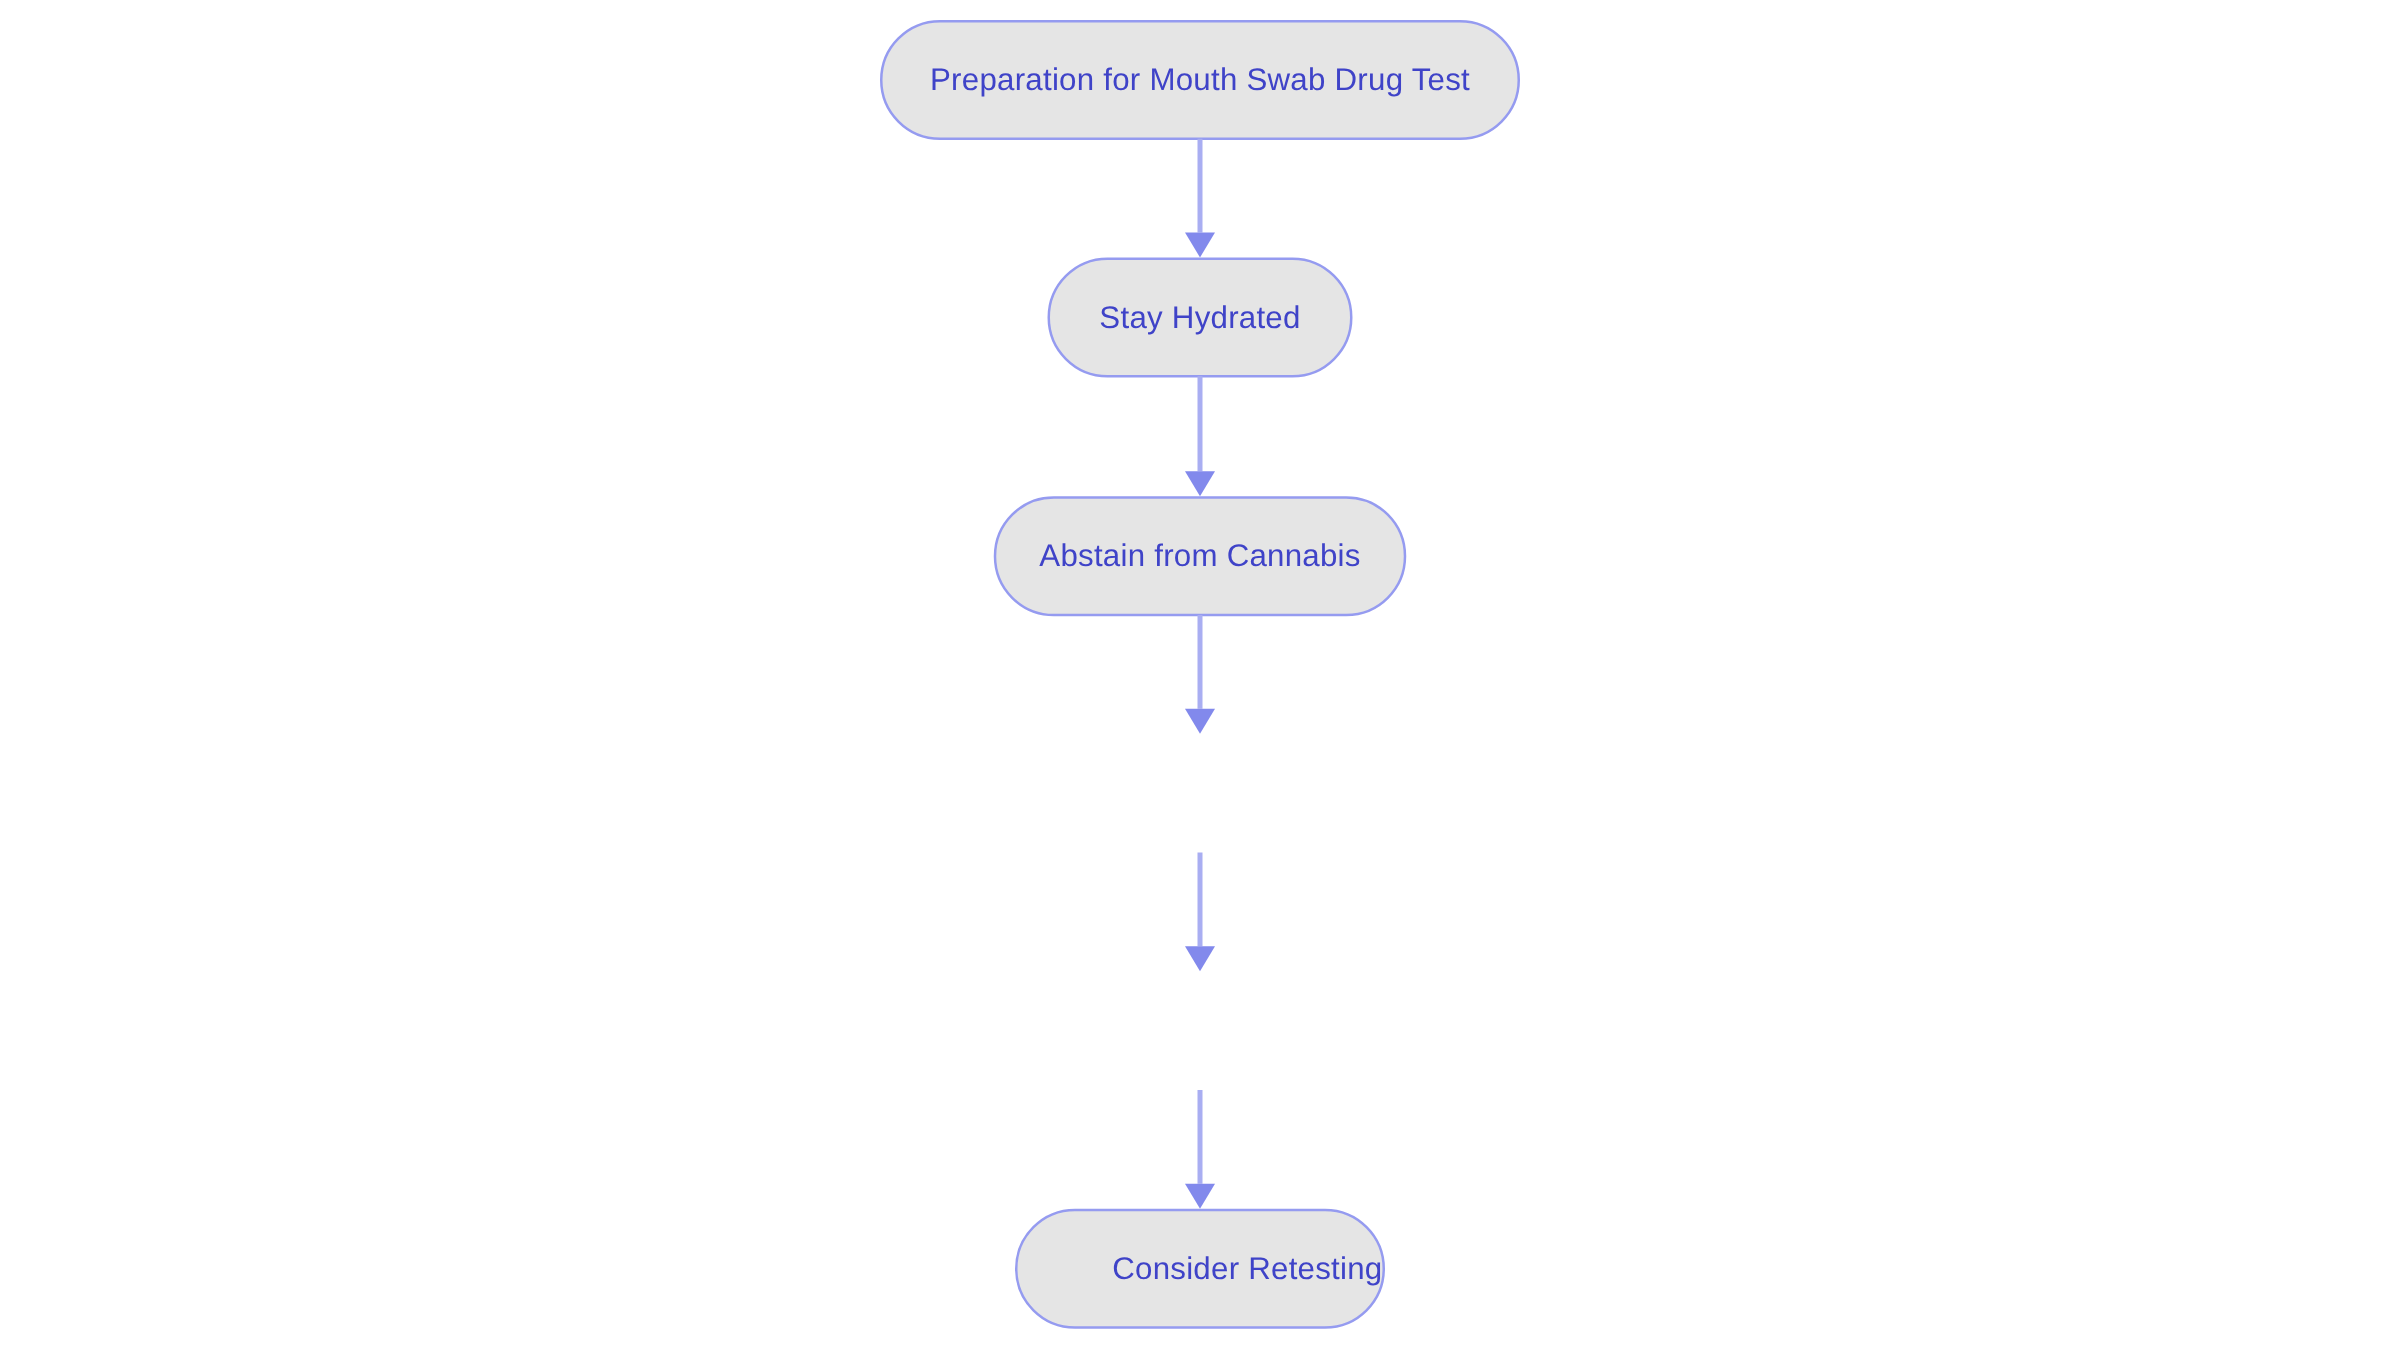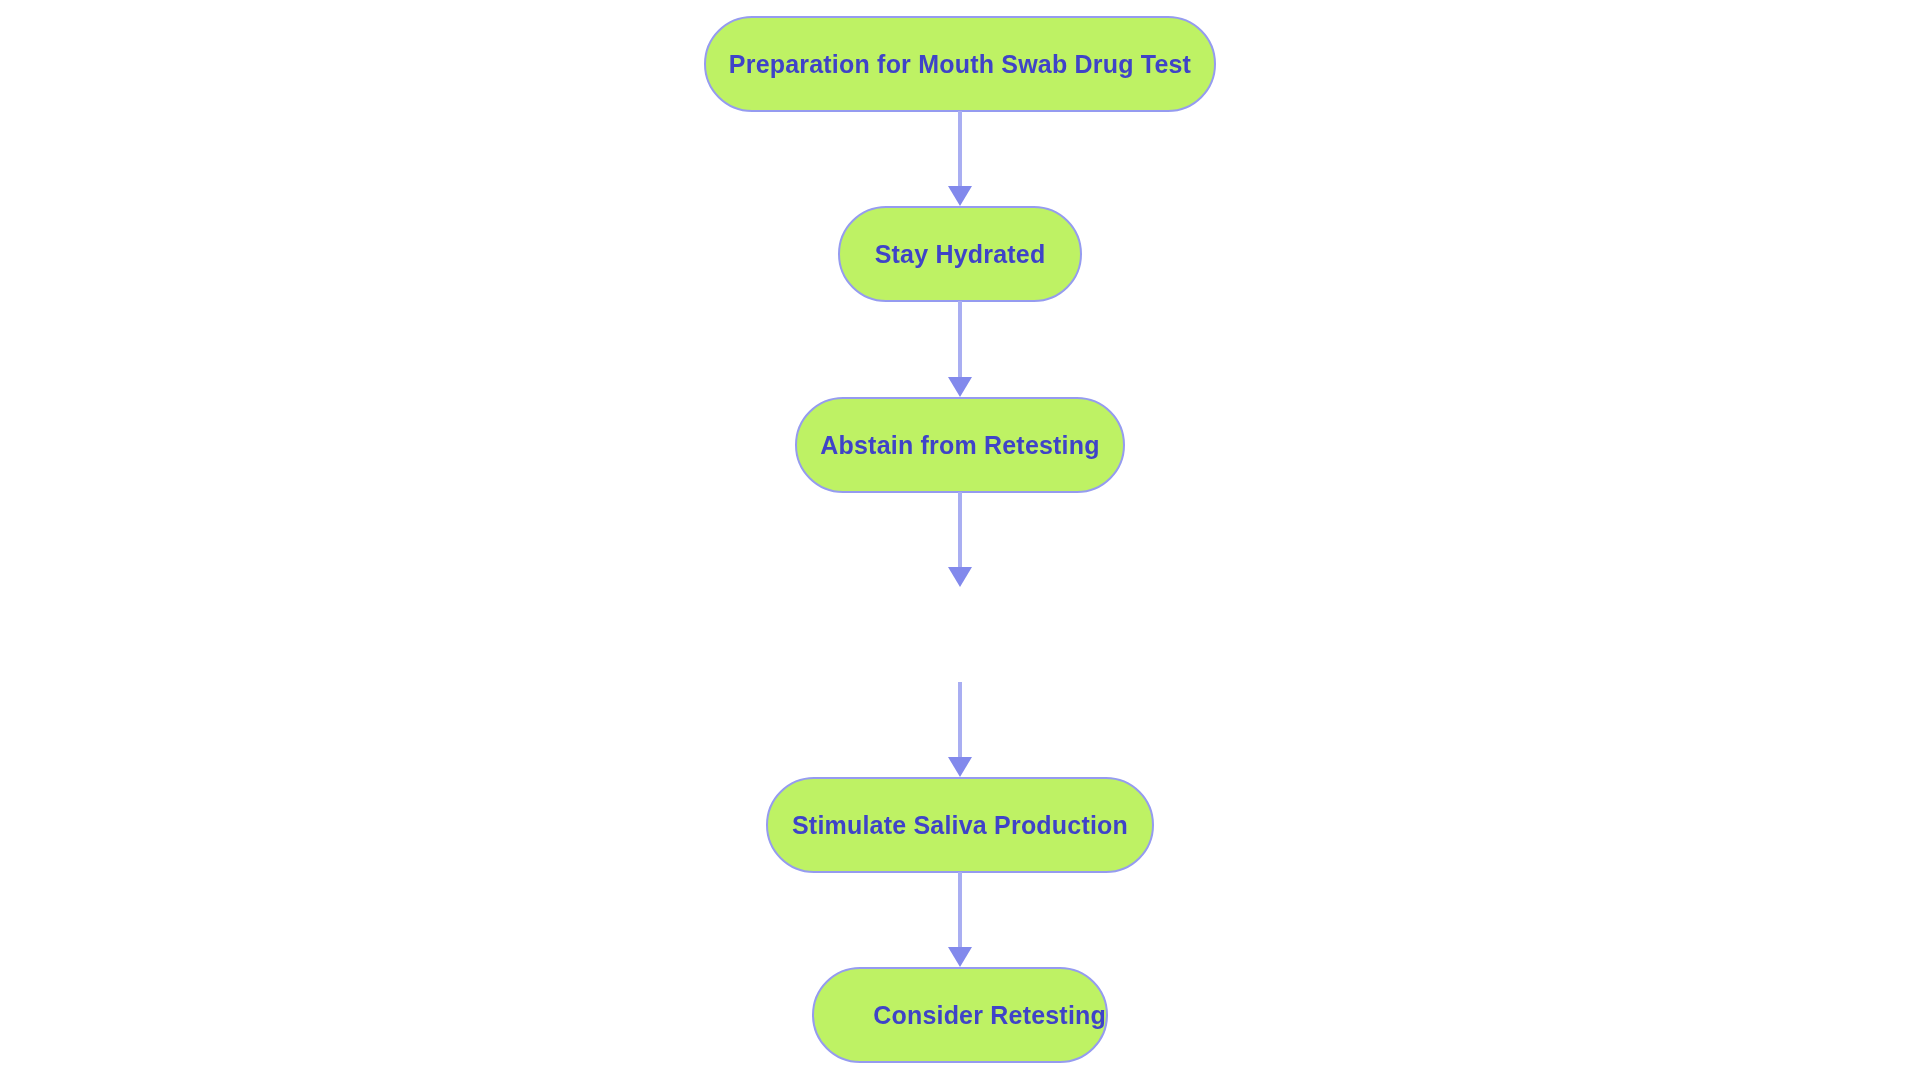--- a/index.html
+++ b/index.html
@@ -16,29 +16,29 @@
     width: 1920px;
     height: 1083px;
     background: #ffffff;
   }
   .flow-node {
     position: absolute;
     left: 960px;
     transform: translateX(-50%);
     height: 96px;
     box-sizing: border-box;
-    background: #bef264;
+    background: #e5e5e5;
     border: 2px solid #959bf0;
     border-radius: 48px;
     display: flex;
     align-items: center;
     justify-content: center;
     color: #3f43c8;
     font-size: 25px;
-    font-weight: 700;
+    font-weight: 400;
     letter-spacing: 0.2px;
     white-space: nowrap;
     text-align: center;
   }
   .node-1 { top: 16px;  width: 512px; }
   .node-2 { top: 206px; width: 244px; }
   .node-3 { top: 397px; width: 330px; }
   .node-4 { top: 587px; width: 326px; }
   .node-5 { top: 777px; width: 388px; }
   .node-6 { top: 967px; width: 296px; justify-content: flex-end; }
@@ -82,33 +82,30 @@
   <div class="edge-head head-1"></div>
 
   <div class="flow-node node-2">
     <span>Stay Hydrated</span>
   </div>
 
   <div class="edge-line line-2"></div>
   <div class="edge-head head-2"></div>
 
   <div class="flow-node node-3">
-    <span>Abstain from Retesting</span>
+    <span>Abstain from Cannabis</span>
   </div>
 
   <div class="edge-line line-3"></div>
   <div class="edge-head head-3"></div>
 
 
   <div class="edge-line line-4"></div>
   <div class="edge-head head-4"></div>
 
-  <div class="flow-node node-5">
-    <span>Stimulate Saliva Production</span>
-  </div>
 
   <div class="edge-line line-5"></div>
   <div class="edge-head head-5"></div>
 
   <div class="flow-node node-6">
     <span>Consider Retesting</span>
   </div>
 
 </div>
 

